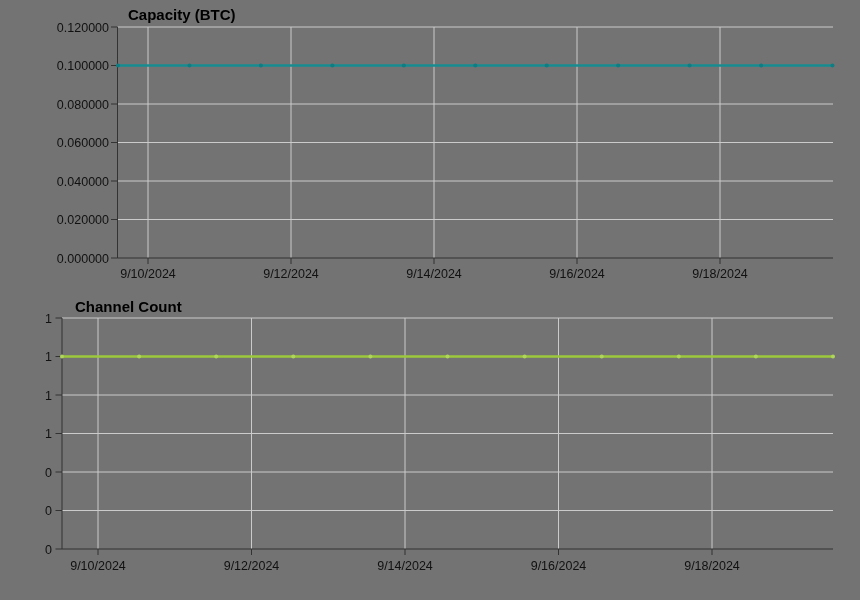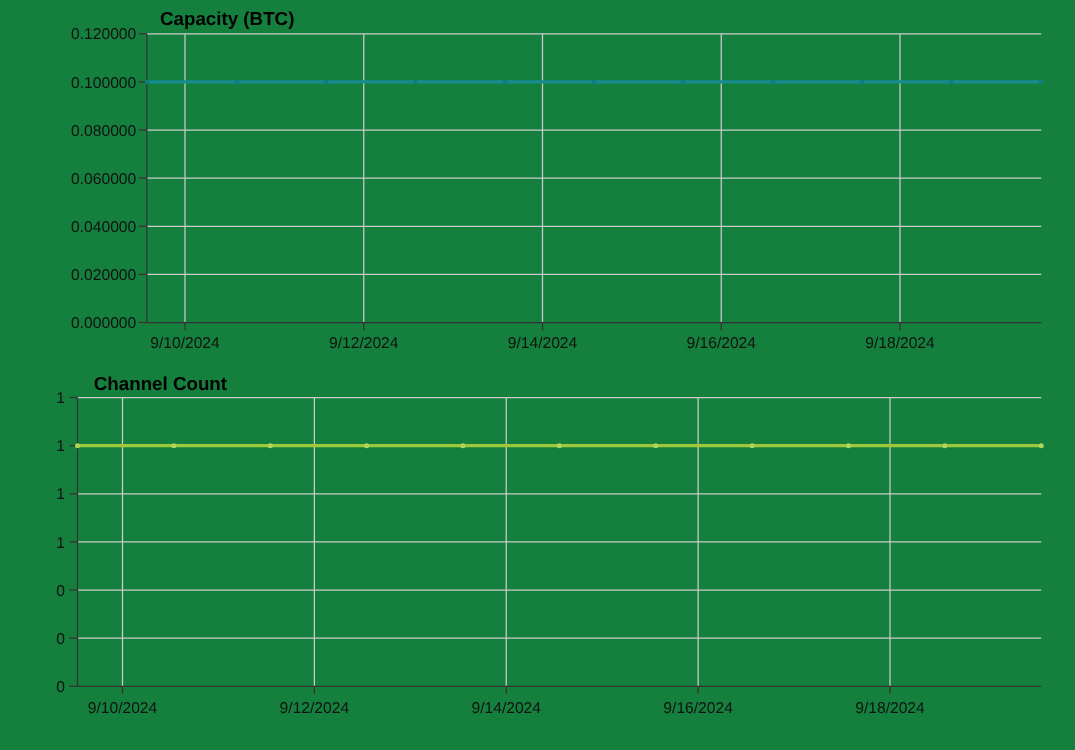--- a/index.html
+++ b/index.html
@@ -1,16 +1,16 @@
 <!DOCTYPE html>
 <html><head>
 <meta charset="utf-8">
 <style>
   html,body{margin:0;padding:0;background:#ffffff;}
-  .page{position:relative;width:860px;height:600px;background:#15803d;overflow:hidden;
+  .page{position:relative;width:860px;height:600px;background:#737373;overflow:hidden;
         font-family:"Liberation Sans", sans-serif;}
   svg text{font-family:"Liberation Sans", sans-serif;fill:#111111;}
   svg .chart-title{font-size:15px;font-weight:bold;fill:#000000;}
   svg .tick-label{font-size:12.5px;}
 </style>
 </head>
 <body>
 
 <div class="page">
 <svg width="860" height="600" viewBox="0 0 860 600">

